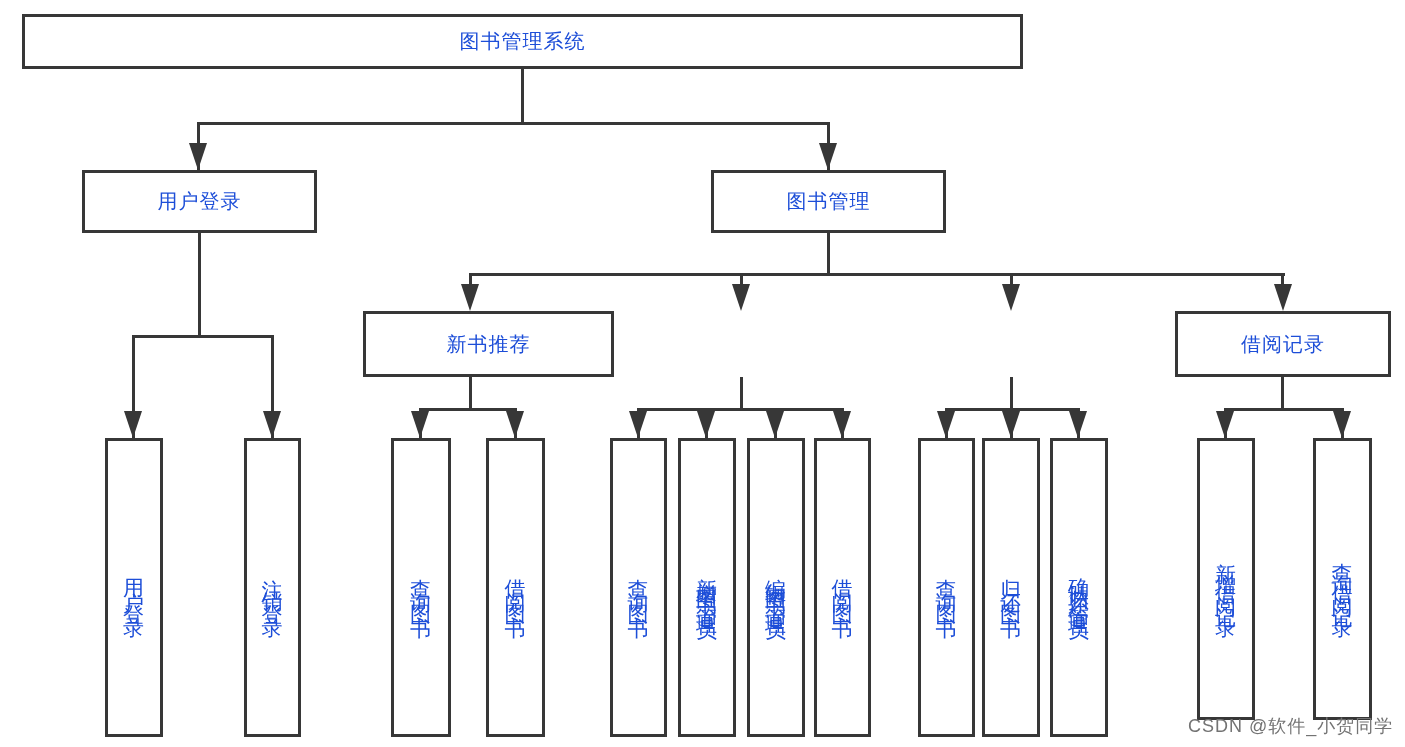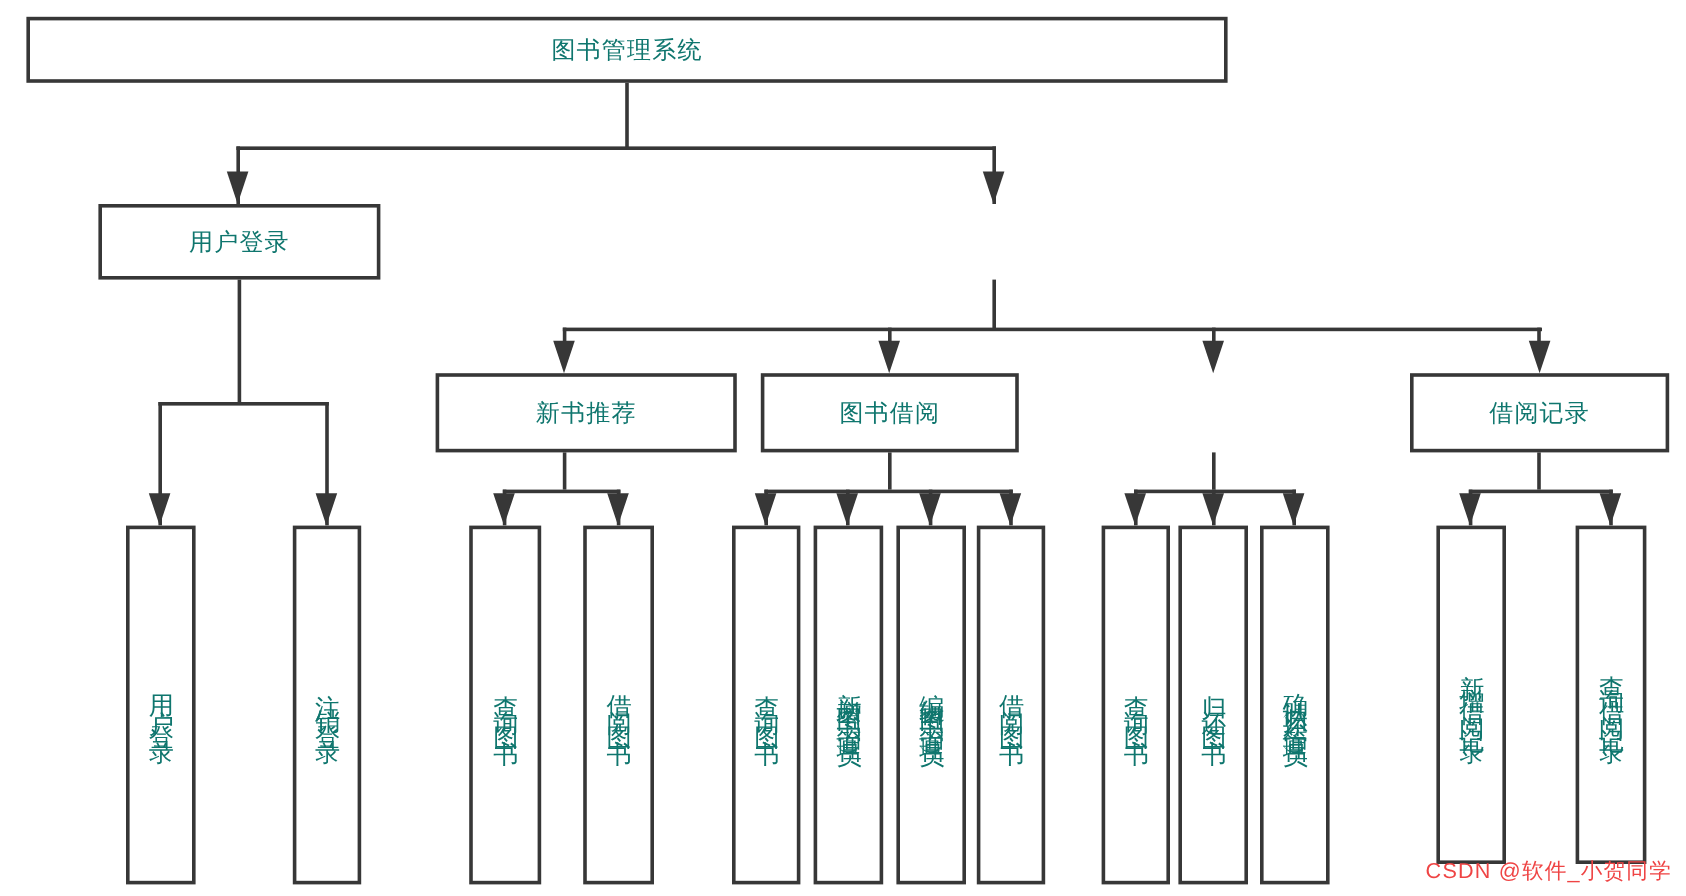--- a/index.html
+++ b/index.html
@@ -11,21 +11,21 @@
     font-family:"Liberation Sans","DejaVu Sans",sans-serif;
   }
   .box{
     position:absolute;
     box-sizing:border-box;
     border:3px solid #373737;
     background:#ffffff;
     display:flex;
     align-items:center;
     justify-content:center;
-    color:#0f766e;
+    color:#1d4ed8;
   }
   .hbox{font-size:20px;letter-spacing:1px;}
   .vbox span{
     writing-mode:vertical-rl;
     text-orientation:mixed;
     font-size:21px;
     line-height:1;
     white-space:nowrap;
   }
   .ls-s span{letter-spacing:13px;}
@@ -36,62 +36,62 @@
   .ah{
     position:absolute;width:0;height:0;
     border-left:9px solid transparent;
     border-right:9px solid transparent;
     border-top:27px solid #373737;
   }
   .watermark{
     position:absolute;
     left:1188px;top:714px;
     font-size:18px;
-    color:#ef4444;
+    color:#737373;
     letter-spacing:1px;
     white-space:nowrap;
     z-index:5;
   }
 </style>
 </head>
 <body>
 
 <div id="canvas">
 
   <div class="box hbox" style="left:22px;top:14px;width:1001px;height:55px;">图书管理系统</div>
 
   <div class="vl" style="left:521px;top:69px;height:54px;"></div>
   <div class="hl" style="left:197px;top:122px;width:633px;"></div>
   <div class="vl" style="left:197px;top:122px;height:48px;"></div>
   <div class="vl" style="left:827px;top:122px;height:48px;"></div>
   <div class="ah" style="left:189px;top:143px;"></div>
   <div class="ah" style="left:819px;top:143px;"></div>
 
   <div class="box hbox" style="left:82px;top:170px;width:235px;height:63px;">用户登录</div>
+  <div class="box hbox" style="left:711px;top:170px;width:235px;height:63px;">图书管理</div>
 
   <div class="vl" style="left:198px;top:233px;height:102px;"></div>
   <div class="hl" style="left:132px;top:335px;width:142px;"></div>
   <div class="vl" style="left:132px;top:335px;height:103px;"></div>
   <div class="vl" style="left:271px;top:335px;height:103px;"></div>
   <div class="ah" style="left:124px;top:411px;"></div>
   <div class="ah" style="left:263px;top:411px;"></div>
 
   <div class="vl" style="left:827px;top:233px;height:42px;"></div>
   <div class="hl" style="left:469px;top:273px;width:816px;"></div>
   <div class="vl" style="left:469px;top:273px;height:30px;"></div>
   <div class="vl" style="left:740px;top:273px;height:30px;"></div>
   <div class="vl" style="left:1010px;top:273px;height:30px;"></div>
   <div class="vl" style="left:1281px;top:273px;height:30px;"></div>
   <div class="ah" style="left:461px;top:284px;"></div>
   <div class="ah" style="left:732px;top:284px;"></div>
   <div class="ah" style="left:1002px;top:284px;"></div>
   <div class="ah" style="left:1274px;top:284px;"></div>
 
   <div class="box hbox" style="left:363px;top:311px;width:251px;height:66px;">新书推荐</div>
-  <div class="box hbox" style="left:634px;top:311px;width:215px;height:66px;">图书借阅</div>
   <div class="box hbox" style="left:1175px;top:311px;width:216px;height:66px;">借阅记录</div>
 
   <div class="vl" style="left:469px;top:377px;height:31px;"></div>
   <div class="hl" style="left:419px;top:408px;width:98px;"></div>
   <div class="vl" style="left:419px;top:408px;height:30px;"></div>
   <div class="vl" style="left:514px;top:408px;height:30px;"></div>
   <div class="ah" style="left:411px;top:411px;"></div>
   <div class="ah" style="left:506px;top:411px;"></div>
 
   <div class="vl" style="left:740px;top:377px;height:31px;"></div>

